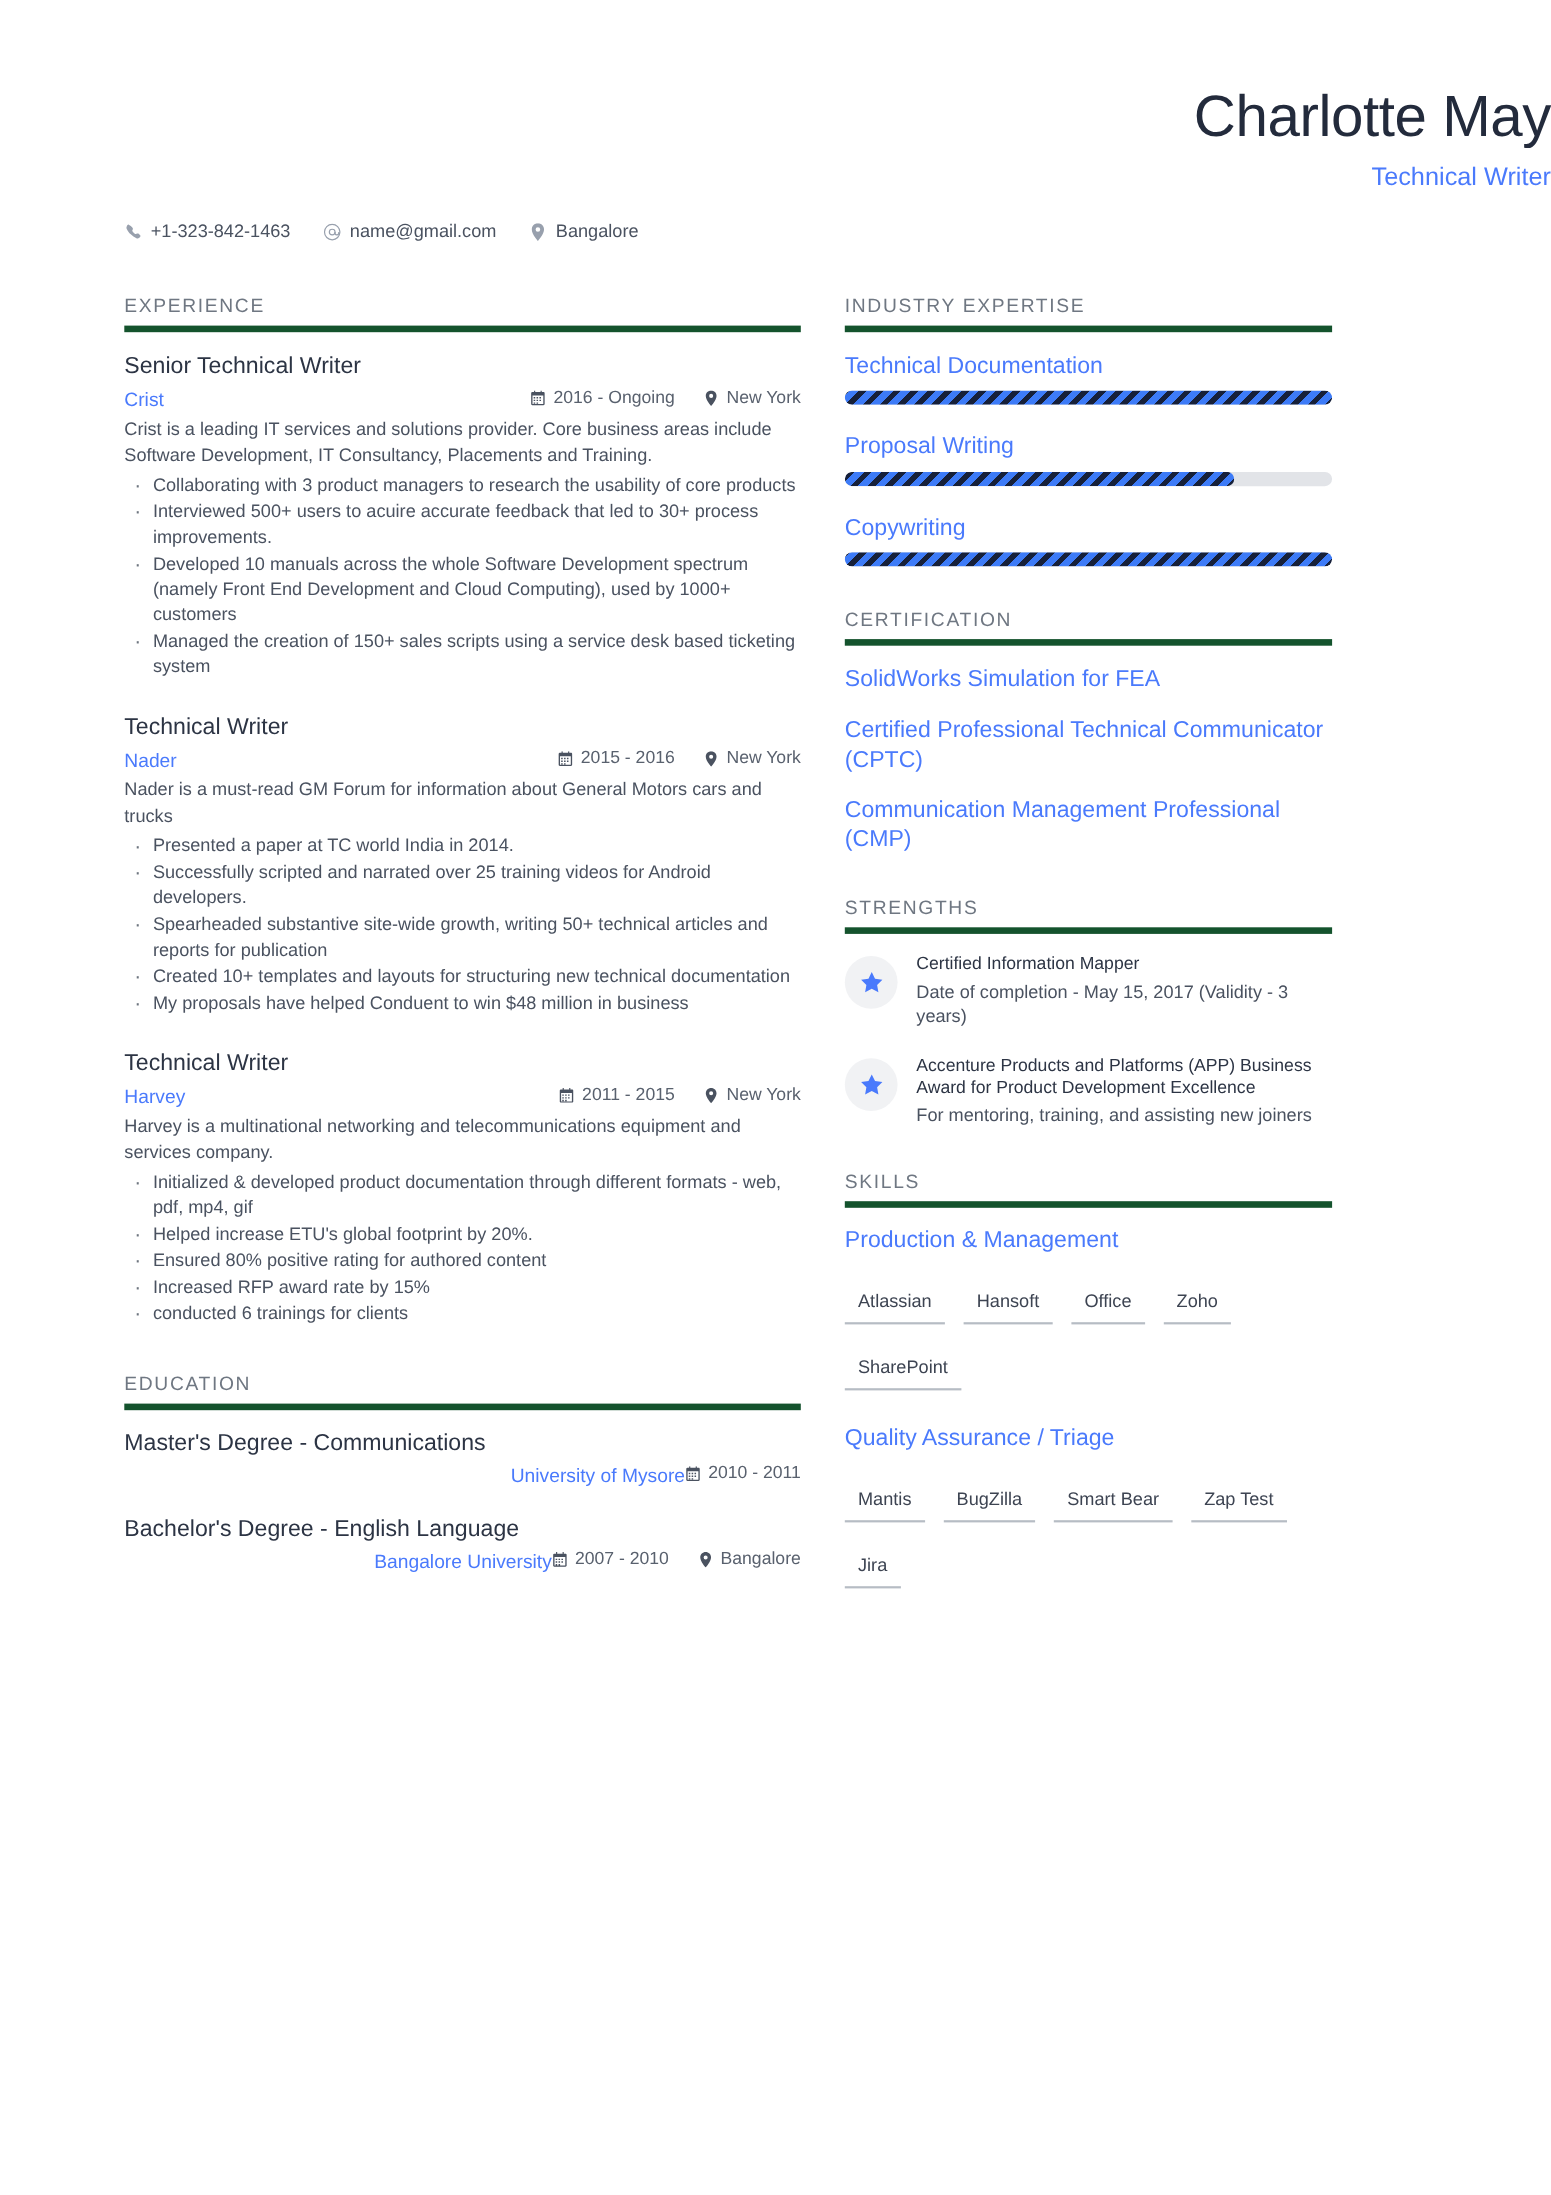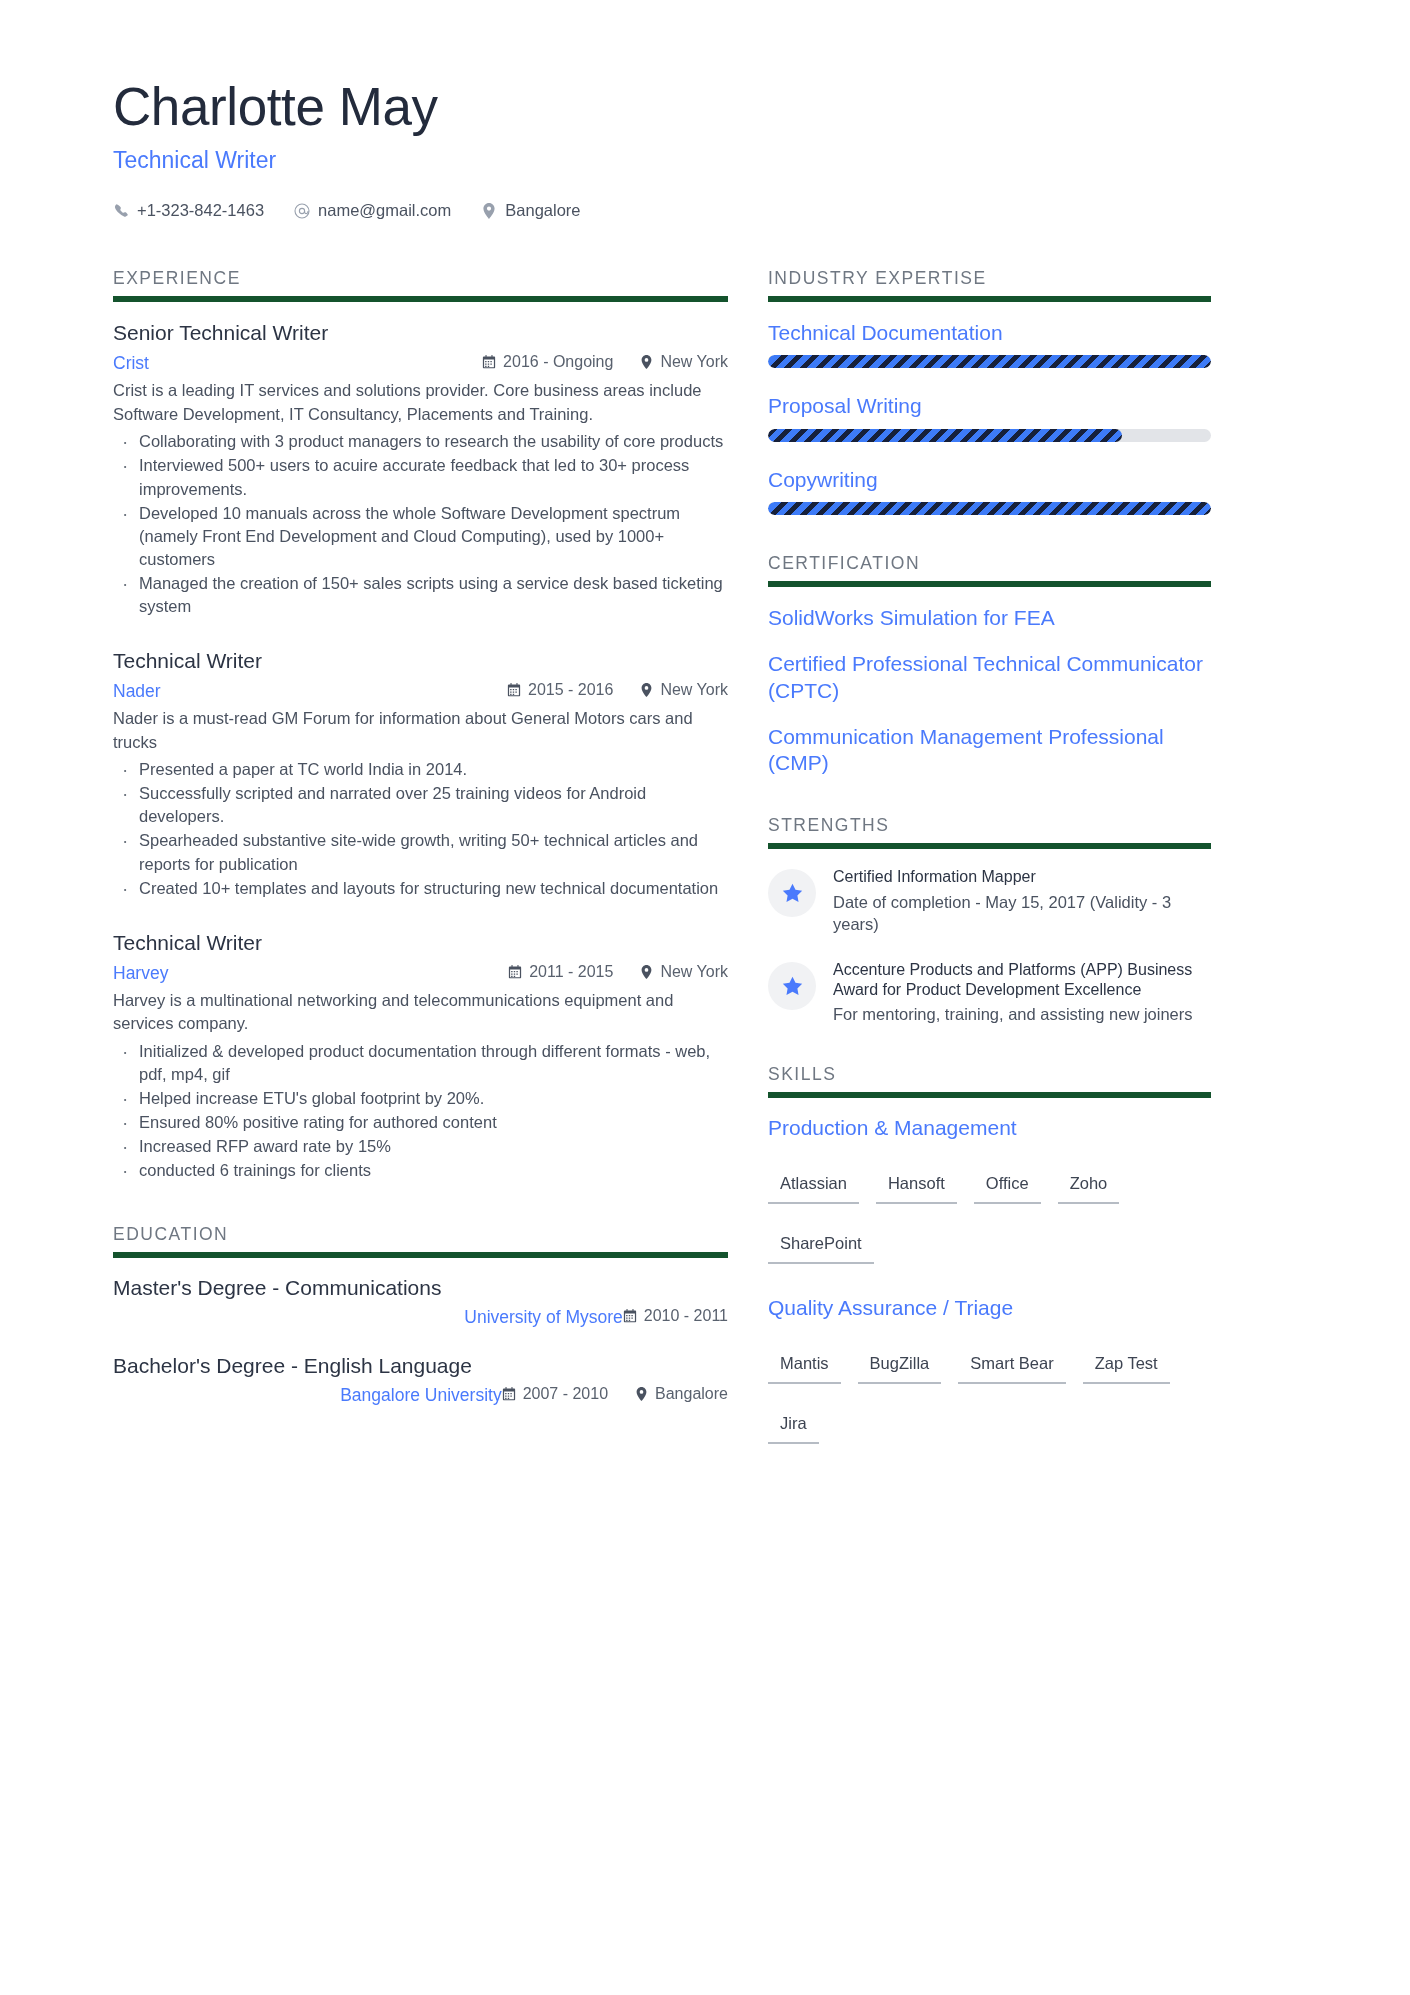--- a/index.html
+++ b/index.html
@@ -14,21 +14,21 @@
   }
   .page {
     width: 1410px;
     min-height: 1995px;
     background: #ffffff;
     position: relative;
     padding: 0;
   }
 
   
-  .header { padding: 78px 11px 0 113px; }
+  .header { padding: 78px 0 0 113px; text-align: right; }
   .full-name {
     font-size: 53px;
     font-weight: 400;
     color: #232b3c;
     letter-spacing: -0.4px;
     line-height: 1.08;
   }
   .job-title {
     font-size: 23px;
     color: #4a7afc;
@@ -345,20 +345,21 @@
                 <span>New York</span>
               </span>
             </span>
           </div>
           <div class="entry-desc">Nader is a must-read GM Forum for information about General Motors cars and trucks</div>
           <ul class="bullets">
             <li>Presented a paper at TC world India in 2014.</li>
             <li>Successfully scripted and narrated over 25 training videos for Android developers.</li>
             <li>Spearheaded substantive site-wide growth, writing 50+ technical articles and reports for publication</li>
             <li>Created 10+ templates and layouts for structuring new technical documentation</li>
+            <li>My proposals have helped Conduent to win $48 million in business</li>
           </ul>
         </div>
 
         <div class="entry">
           <div class="entry-role">Technical Writer</div>
           <div class="entry-meta">
             <span class="entry-org">Harvey</span>
             <span class="entry-right">
               <span class="meta-chip">
                 <span class="mi">

